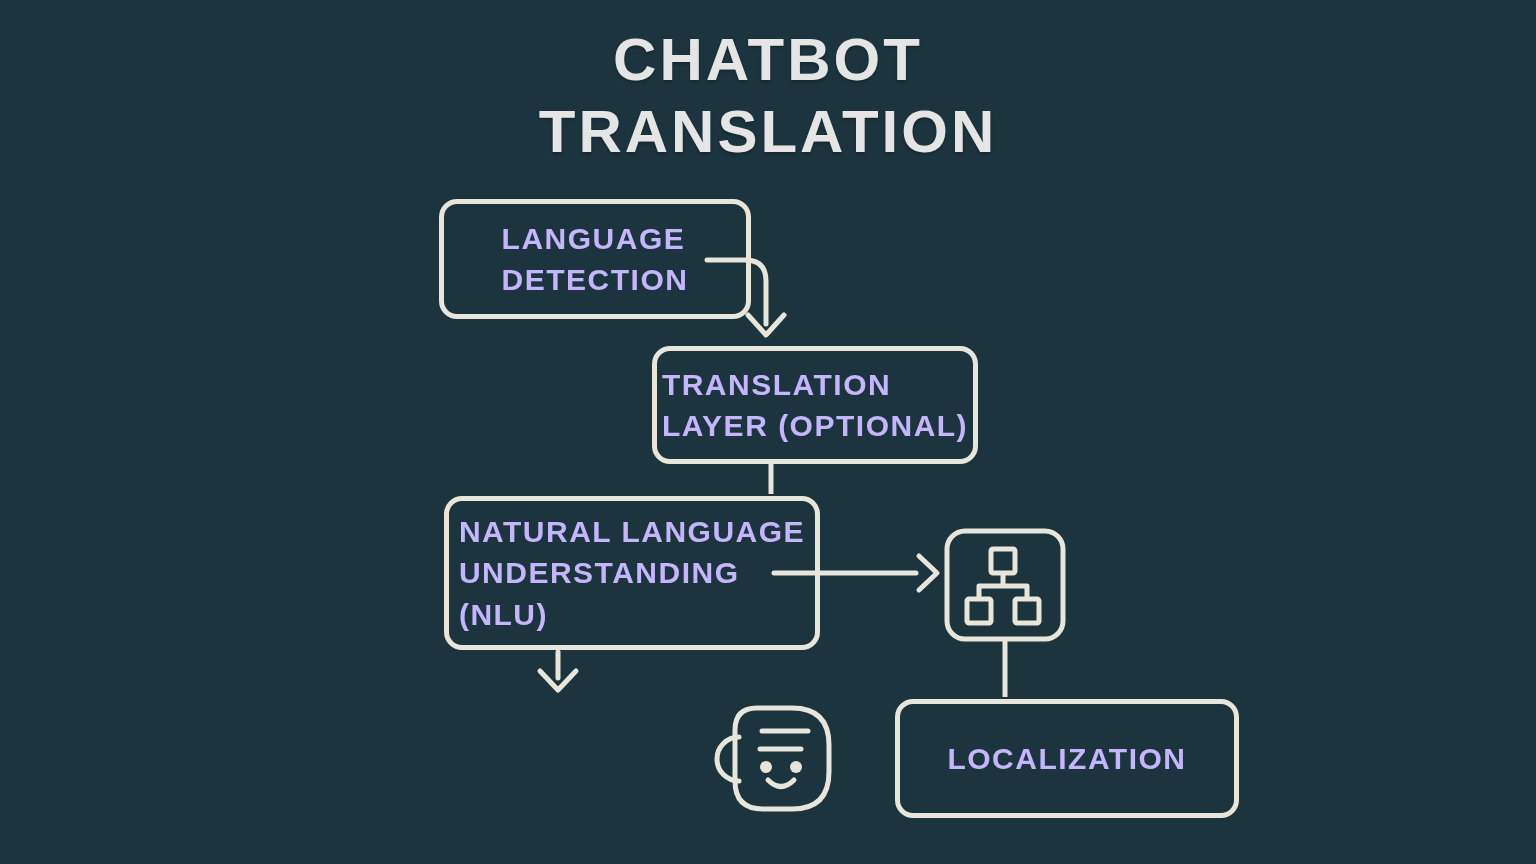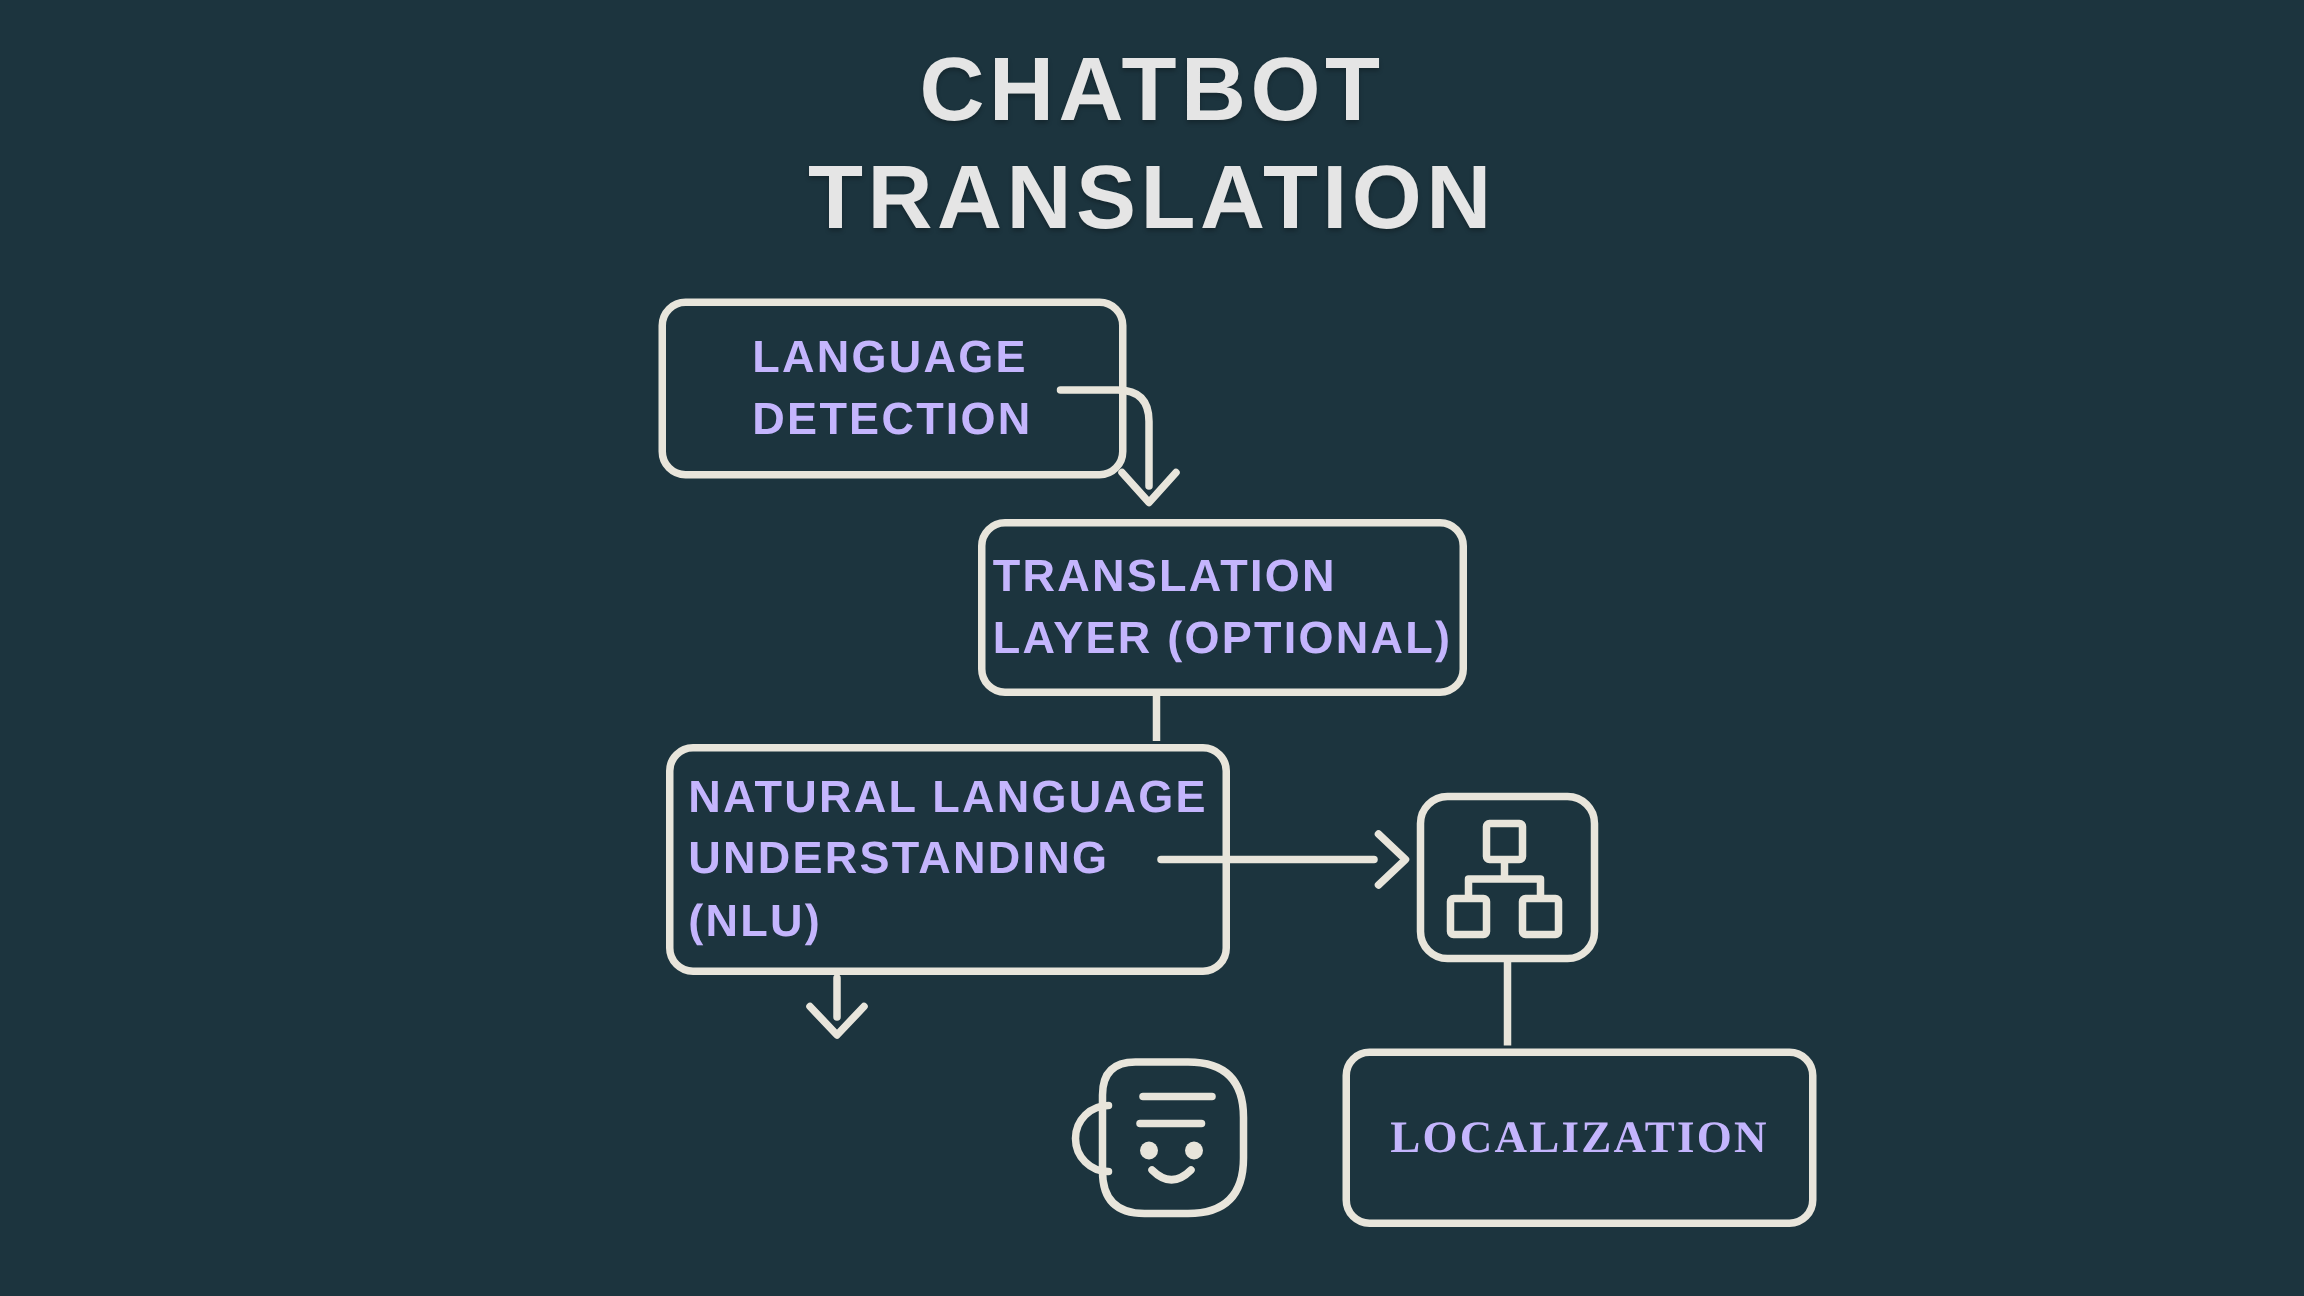--- a/index.html
+++ b/index.html
@@ -37,21 +37,21 @@
     font-weight:bold;
     letter-spacing:1.5px;
     line-height:1.38;
     white-space:pre-line;
     margin-left:44px;
   }
   #node-language-detection{left:395px;top:199px;width:312px;height:120px;}
   #node-translation-layer{left:608px;top:346px;width:326px;height:118px;}
   #node-nlu{left:400px;top:496px;width:376px;height:154px;}
   #node-response-generation{left:394px;top:700px;width:315px;height:118px;}
-  #node-localization{left:851px;top:699px;width:316px;height:119px;font-family:Liberation Serif, serif;}
+  #node-localization{left:851px;top:699px;width:344px;height:119px;}
   svg.overlay{
     position:absolute;
     left:0;top:0;width:1536px;height:864px;
     pointer-events:none;
   }
   svg.overlay *{
     stroke:#e8e5db;
     fill:none;
     stroke-width:5;
   }

